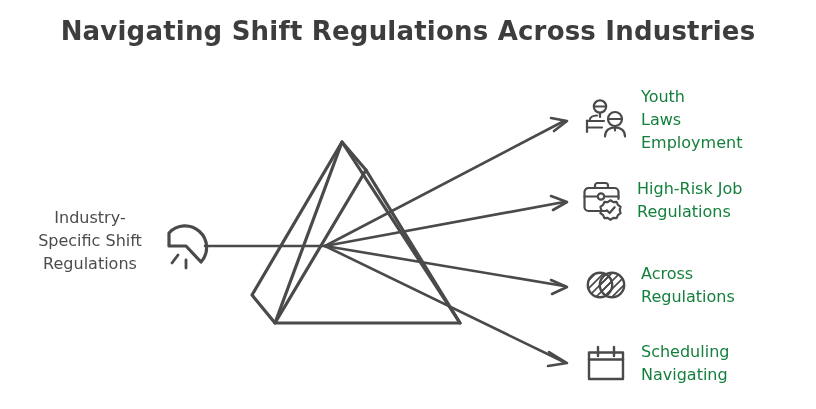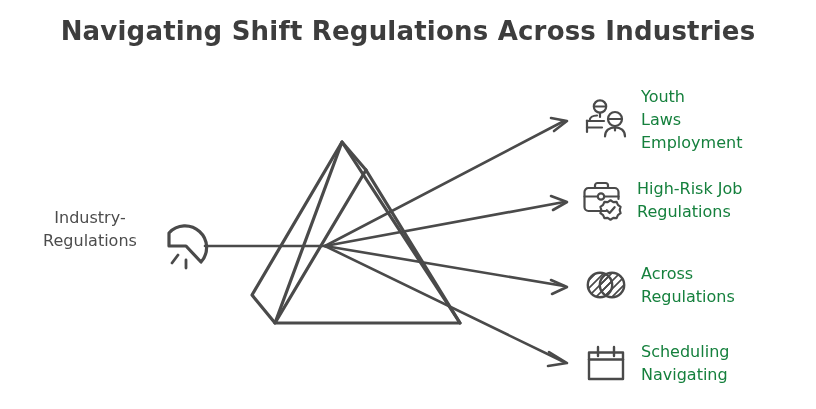--- a/index.html
+++ b/index.html
@@ -81,20 +81,21 @@
 </style>
 </head>
 <body>
 
 <div id="canvas">
 
   <div class="page-title">Navigating Shift Regulations Across Industries</div>
 
   <div class="source-label">
     <div>Industry-</div>
+    <div>Specific Shift</div>
     <div>Regulations</div>
   </div>
 
   <svg class="svg-layer" viewBox="0 0 816 409" xmlns="http://www.w3.org/2000/svg">
 
     <g fill="none" stroke="#4a4a4a" stroke-width="3.2" stroke-linecap="round" stroke-linejoin="round">
 
       <g>
         <path d="M169 246 L186 246 L201 262 A21 21 0 1 0 169 233 Z"></path>
         <path d="M172 263 L178 255" stroke-width="2.8"></path>

